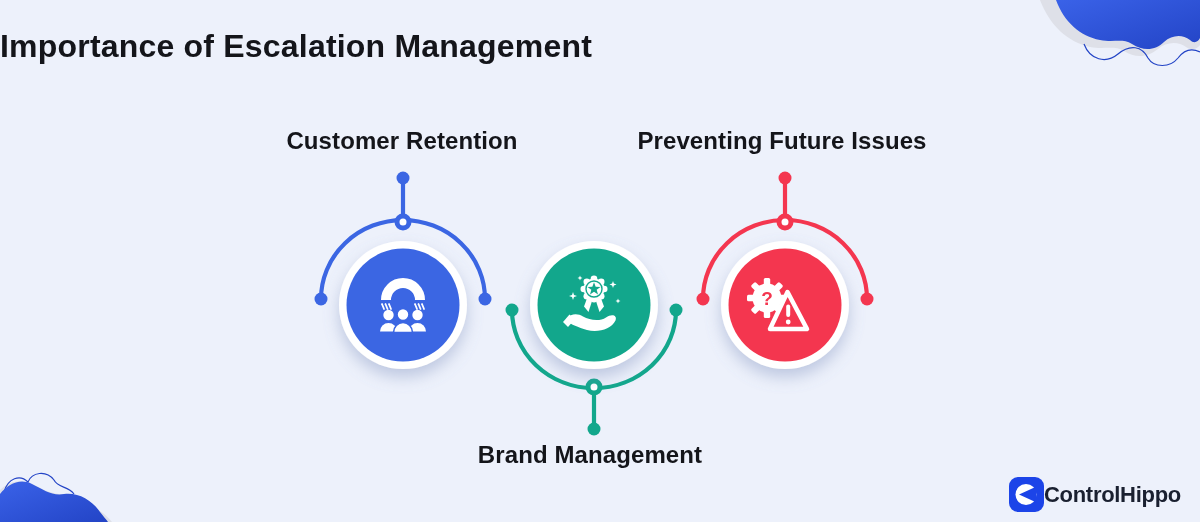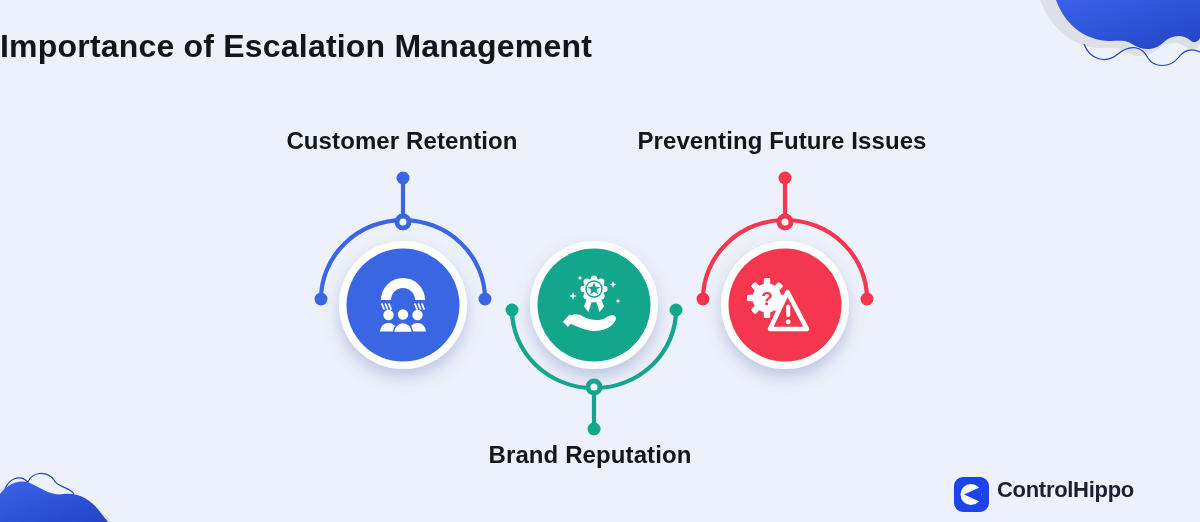--- a/index.html
+++ b/index.html
@@ -38,22 +38,22 @@
   .label-brand{left:590px;top:441px;}
   svg.diagram{position:absolute;left:0;top:0;}
   .fill-blue{fill:var(--c-blue);}   .stroke-blue{stroke:var(--c-blue);}
   .fill-green{fill:var(--c-green);} .stroke-green{stroke:var(--c-green);}
   .fill-red{fill:var(--c-red);}     .stroke-red{stroke:var(--c-red);}
   .arc{fill:none;stroke-width:4.2px;}
   .stem{stroke-width:4.2px;}
   .ring{fill:#fff;stroke-width:5px;}
   .blob-line{fill:none;stroke:var(--c-blob-blue-2);stroke-width:1.2px;}
   .logo{
-    position:absolute;left:954px;top:477px;
-    display:flex;gap:8px;
+    position:absolute;left:1009px;top:477px;
+    display:flex;align-items:center;
   }
   .logo-text{
     font-size:22px;font-weight:700;letter-spacing:-0.3px;color:#1A2030;
   }
 </style>
 </head>
 <body>
 
 <div class="stage">
 
@@ -178,21 +178,21 @@
         </g>
         <path d="M 2.5 -13 L 22 24 L -15 24 Z" fill="var(--c-red)" stroke="#fff" stroke-width="4.5" stroke-linejoin="round"></path>
         <rect x="1.2" y="-0.5" width="4" height="12.5" rx="2" fill="#fff"></rect>
         <circle cx="3.2" cy="17" r="2.4" fill="#fff"></circle>
       </g>
     </g>
   </svg>
 
   <div class="node-label label-customer">Customer Retention</div>
   <div class="node-label label-preventing">Preventing Future Issues</div>
-  <div class="node-label label-brand">Brand Reputation</div>
+  <div class="node-label label-brand">Brand Management</div>
 
   <div class="logo">
     <svg width="35" height="35" viewBox="0 0 35 35">
       <rect x="0" y="0" width="35" height="35" rx="9" fill="var(--c-logo-blue)"></rect>
       <circle cx="17" cy="17.5" r="10.5" fill="#fff"></circle>
       <path d="M 27.5 9.5 L 10 17.5 L 27.5 25.5 Z" fill="var(--c-logo-blue)"></path>
     </svg>
     <span class="logo-text">ControlHippo</span>
   </div>
 

